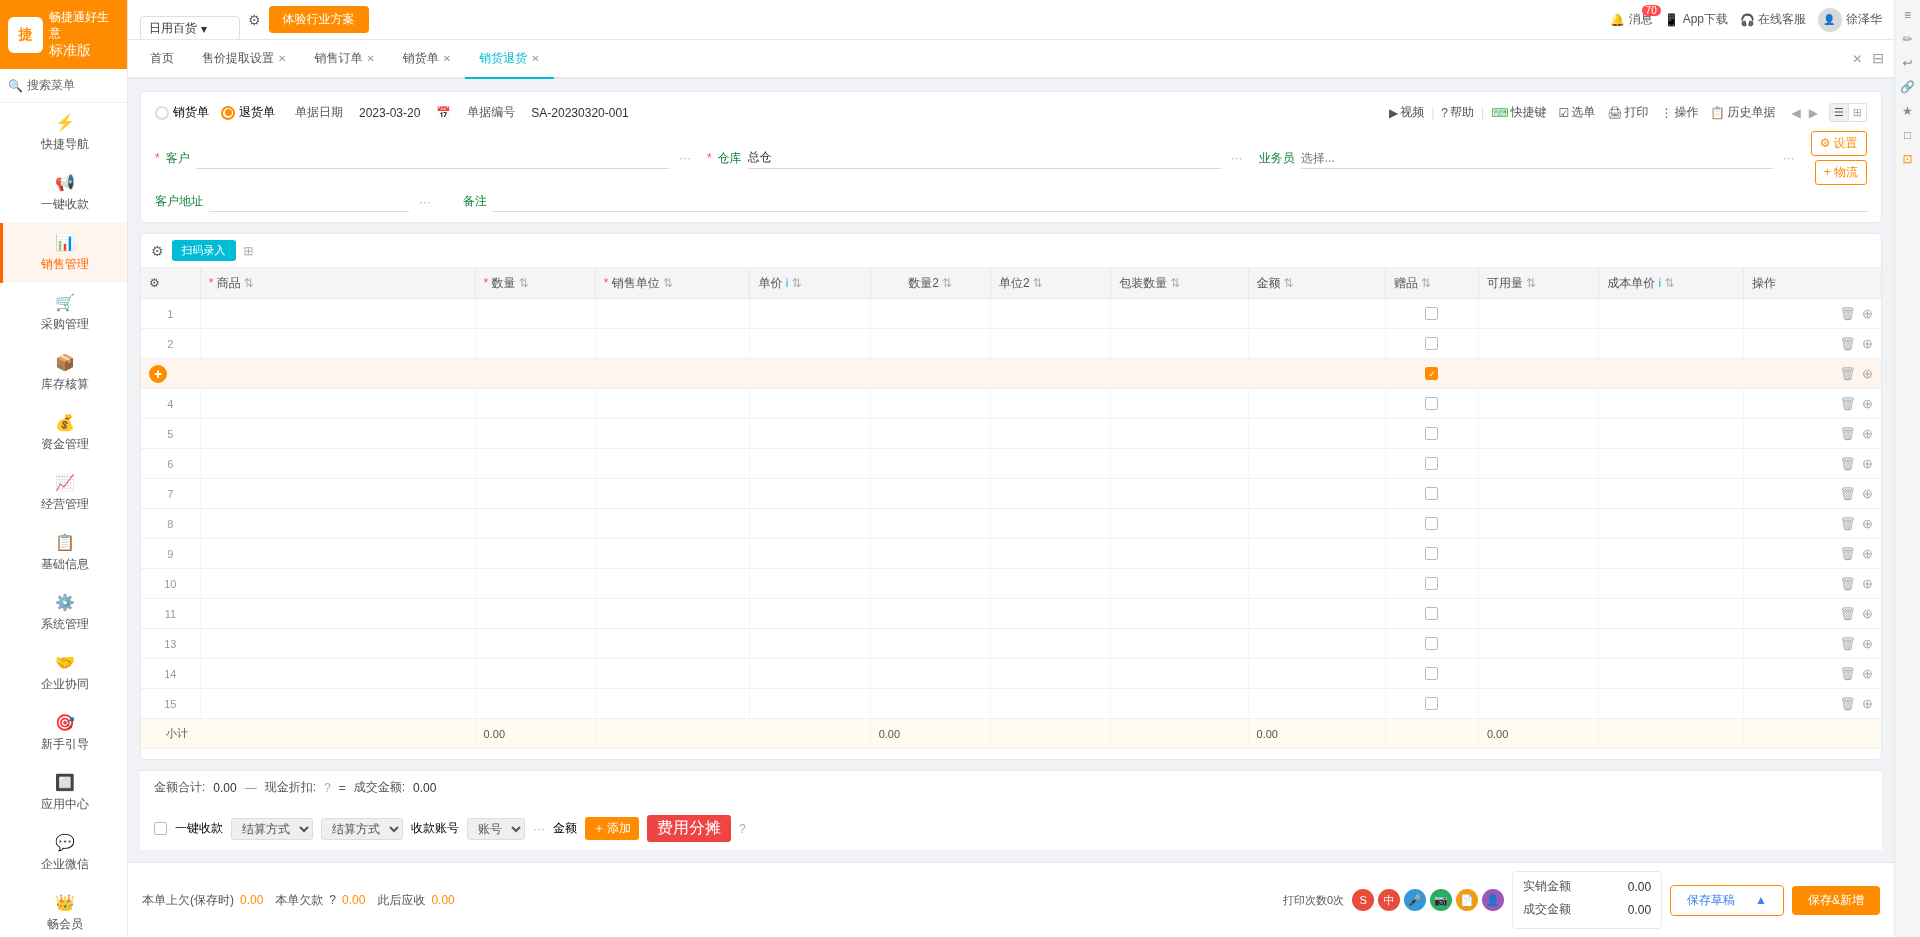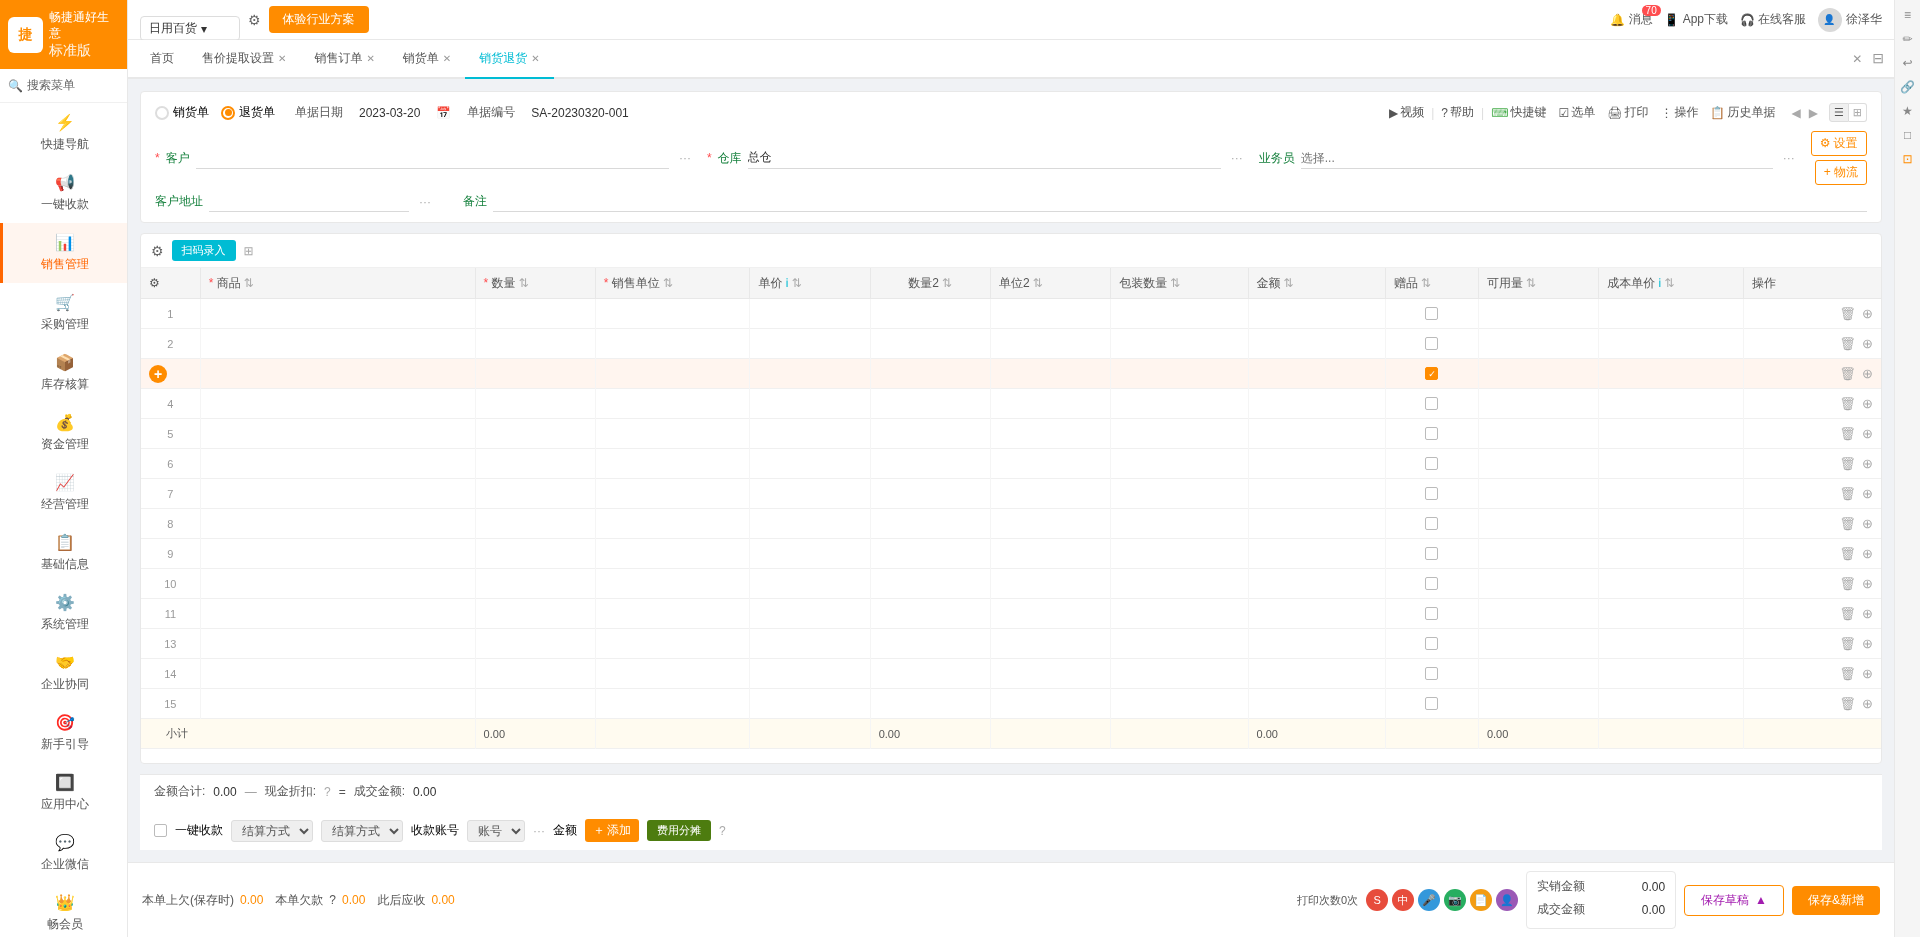--- a/index.html
+++ b/index.html
@@ -94,31 +94,31 @@
 
     
     .footer { background: #fff; border-top: 1px solid #e8e8e8; padding: 8px 14px; }
     .footer-row1 { display: flex; align-items: center; gap: 8px; color: #555; margin-bottom: 19px; }
     .footer-amount { font-weight: 500; color: #333; }
     .footer-dash { color: #999; }
     .footer-row2 { display: flex; align-items: center; gap: 8px; }
     .footer-select { border: 1px solid #ddd; border-radius: 3px; padding: 2px 6px; color: #555; }
     .footer-dots { color: #aaa; cursor: pointer; }
     .footer-add-btn { background: #ff8c00; color: #fff; border: none; border-radius: 3px; padding: 3px 8px; cursor: pointer; display: flex; align-items: center; gap: 2px; font-size: 11px; }
-    .feiyong-btn { background: #4d7c0f; color: #fff; border: none; border-radius: 3px; padding: 3px 10px; cursor: pointer; font-size: 11px; }
+    .feiyong-btn { background: #ef4444; color: #fff; border: none; border-radius: 3px; padding: 3px 10px; cursor: pointer; font-size: 16px; }
 
     
     .bottombar { background: #fff; border-top: 1px solid #e8e8e8; padding: 8px 14px; display: flex; align-items: center; gap: 12px; }
     .bottombar-info { color: #555; font-size: 11px; display: flex; align-items: center; gap: 6px; }
     .bottombar-num { color: #ff8c00; }
     .bottombar-right { margin-left: auto; display: flex; align-items: center; gap: 8px; }
     .print-info { color: #555; font-size: 11px; }
     .ime-toolbar { display: flex; gap: 4px; }
     .ime-btn { width: 22px; height: 22px; border-radius: 50%; display: flex; align-items: center; justify-content: center; cursor: pointer; font-size: 11px; color: #fff; }
-    .save-draft-btn { background: #fff; border: 1px solid #ff8c00; color: #a21caf; border-radius: 4px; padding: 6px 16px; cursor: pointer; display: flex; align-items: center; gap: 6px; font-size: 12px; }
+    .save-draft-btn { background: #fff; border: 1px solid #ff8c00; color: #3b82f6; border-radius: 4px; padding: 6px 16px; cursor: pointer; display: flex; align-items: center; gap: 20px; font-size: 12px; }
     .save-new-btn { background: #ff8c00; border: none; color: #fff; border-radius: 4px; padding: 6px 16px; cursor: pointer; display: flex; align-items: center; gap: 4px; font-size: 12px; }
     .summary-row { display: flex; justify-content: space-between; align-items: center; gap: 16px; margin-bottom: 4px; font-size: 12px; }
     .summary-label { color: #555; }
     .summary-value { color: #333; font-weight: 500; }
 
     
     .right-panel { width: 26px; background: #f5f5f5; border-left: 1px solid #e8e8e8; display: flex; flex-direction: column; align-items: center; gap: 2px; padding: 4px 2px; }
     .right-panel-icon { width: 22px; height: 22px; display: flex; align-items: center; justify-content: center; cursor: pointer; color: #888; font-size: 12px; border-radius: 3px; }
     .right-panel-icon.active { color: #ff8c00; }
 

